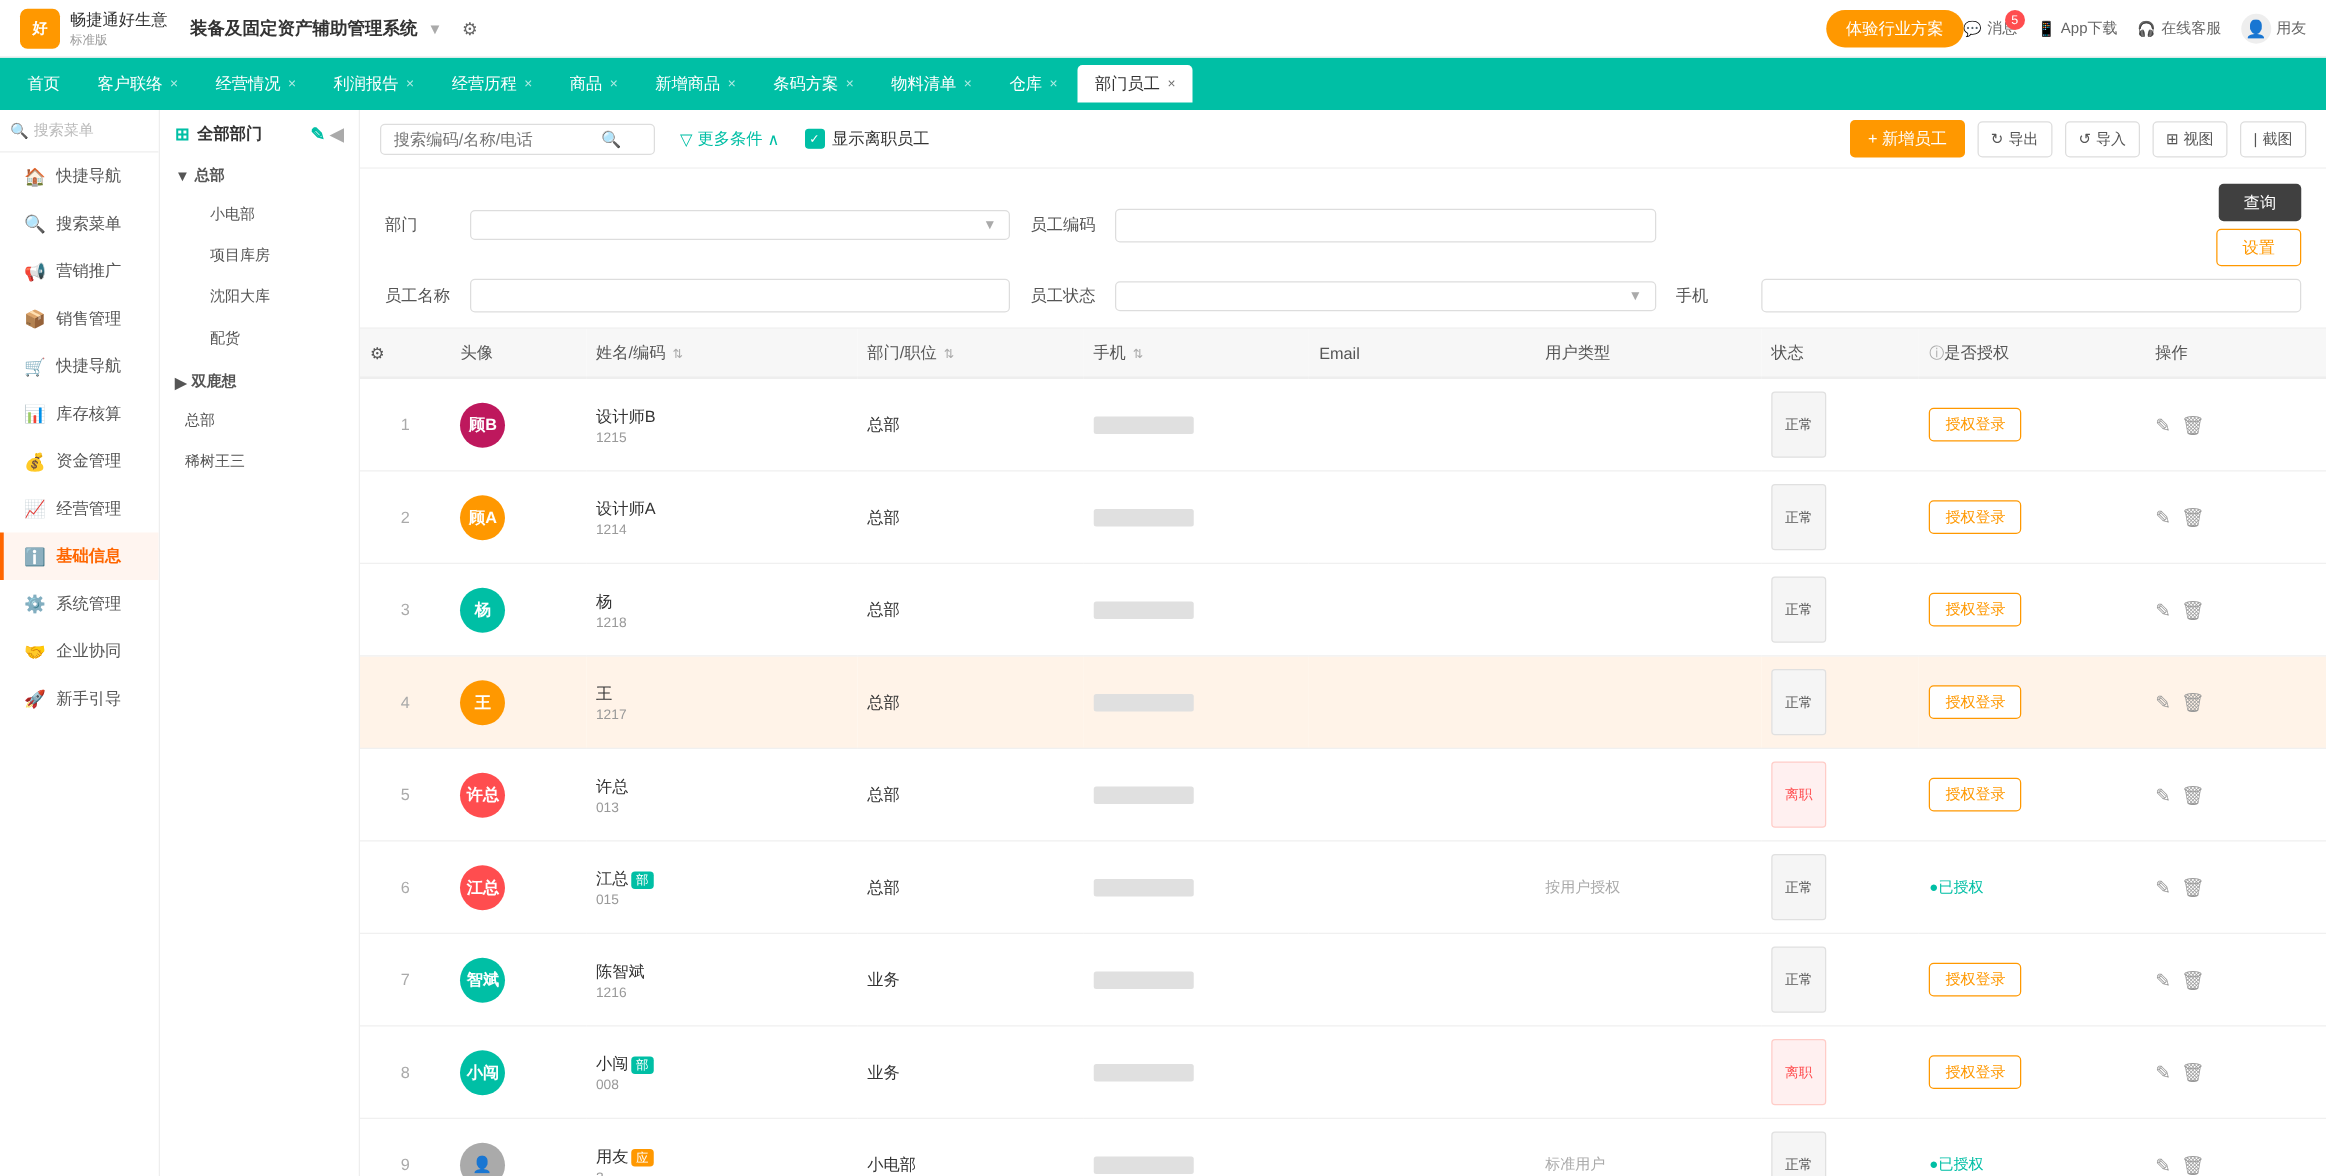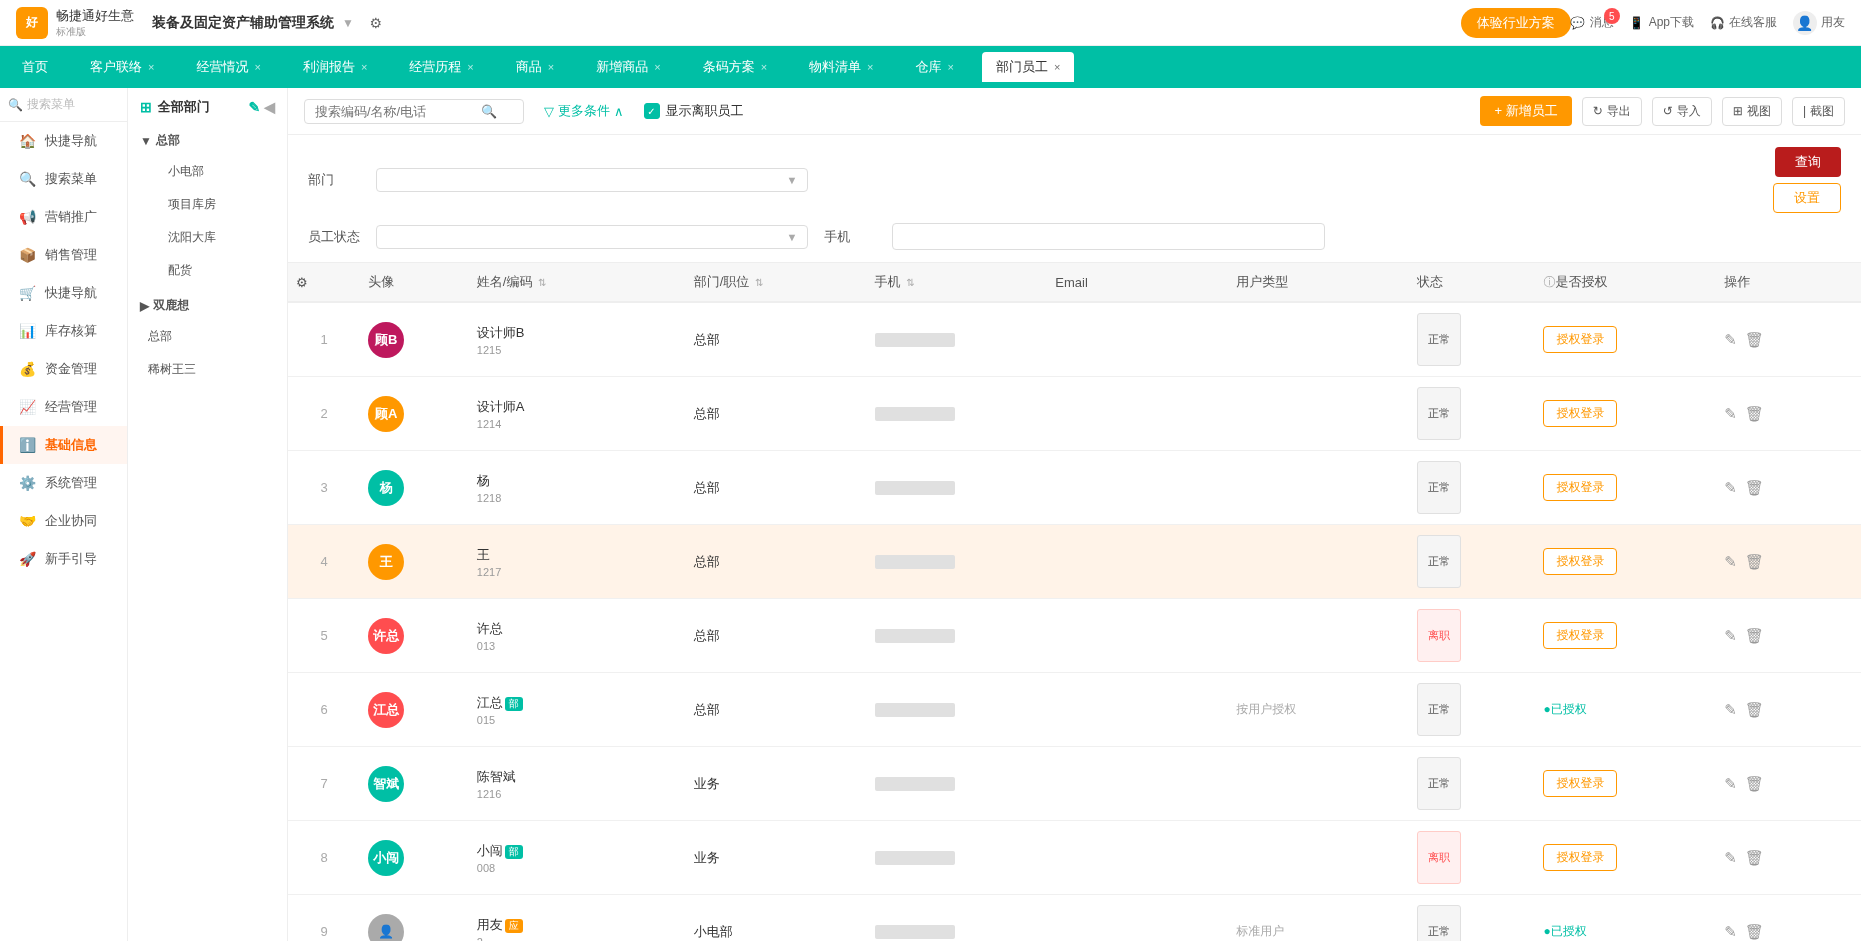--- a/index.html
+++ b/index.html
@@ -93,21 +93,21 @@
       color: #666;
     }
 
     
     .nav-tabs {
       background: #00bfa5;
       display: flex;
       align-items: center;
       height: 42px;
       padding: 0 8px;
-      gap: 14px;
+      gap: 2px;
       overflow-x: auto;
     }
     .nav-tab {
       display: flex;
       align-items: center;
       gap: 4px;
       padding: 6px 14px;
       color: white;
       font-size: 13px;
       cursor: pointer;
@@ -350,21 +350,21 @@
       outline: none;
     }
     .filter-actions {
       grid-column: 3;
       display: flex;
       flex-direction: column;
       gap: 6px;
       align-items: flex-end;
     }
     .query-btn {
-      background: #b91c1c;
+      background: #404040;
       color: white;
       border: none;
       border-radius: 4px;
       padding: 6px 20px;
       font-size: 13px;
       cursor: pointer;
     }
     .settings-btn-sm {
       background: white;
       color: #ff9800;
@@ -711,23 +711,31 @@
     </div>
 
     <div class="filter-panel">
       <div class="filter-row">
         <span class="filter-label">部门</span>
         <div class="filter-select" style="width:200px;">
           <span></span>
           <span style="color:#aaa;font-size:11px;">▼</span>
         </div>
       </div>
+      <div class="filter-row">
+        <span class="filter-label">员工编码</span>
+        <input class="filter-input" style="width: 200px;">
+      </div>
       <div class="filter-actions">
         <button class="query-btn">查询</button>
         <button class="settings-btn-sm">设置</button>
+      </div>
+      <div class="filter-row">
+        <span class="filter-label">员工名称</span>
+        <input class="filter-input" style="width: 200px;">
       </div>
       <div class="filter-row">
         <span class="filter-label">员工状态</span>
         <div class="filter-select" style="width:200px;">
           <span></span>
           <span style="color:#aaa;font-size:11px;">▼</span>
         </div>
       </div>
       <div class="filter-row">
         <span class="filter-label">手机</span>

